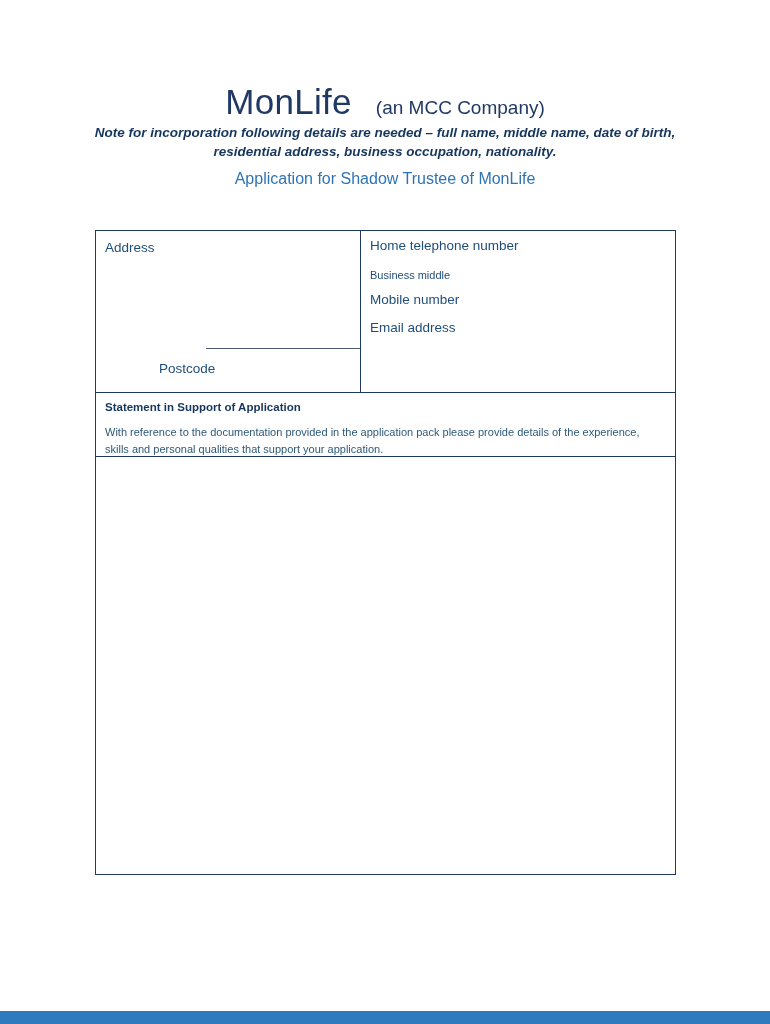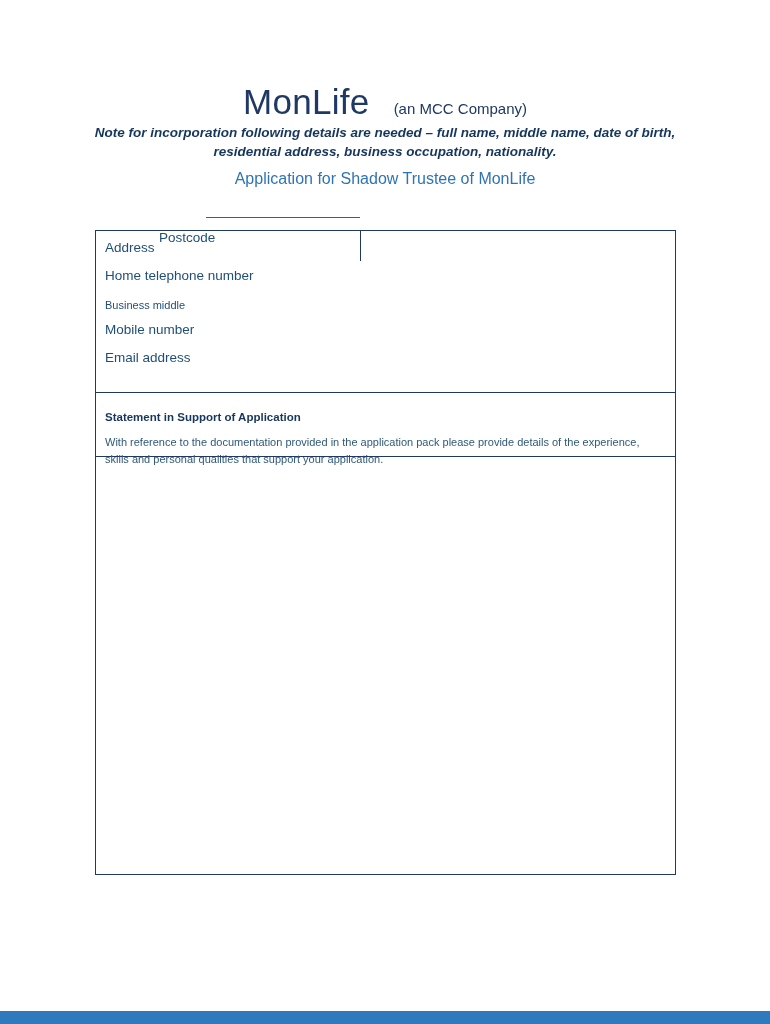--- a/index.html
+++ b/index.html
@@ -13,21 +13,21 @@
     background:#ffffff;
     overflow:hidden;
   }
 
   
   .header-title {
     position:absolute; top:82px; left:0; width:100%;
     text-align:center; color:#203864;
   }
   .title-main { font-size:35px; letter-spacing:0.3px; }
-  .title-suffix { font-size:15px; margin-left:24px; }
+  .title-suffix { font-size:19px; margin-left:24px; }
 
   .note {
     position:absolute; top:124px; left:50%;
     transform:translateX(-50%);
     width:612px; text-align:center;
     font-size:13.5px; font-weight:bold; font-style:italic;
     color:#17365d; line-height:1.38;
   }
 
   .subtitle {
@@ -39,21 +39,21 @@
   .doc-table {
     position:absolute; top:230px; left:95px;
     width:581px; height:645px;
     border:1px solid #203864;
     display:flex; flex-direction:column;
     background:#ffffff;
   }
   .row { display:flex; border-bottom:1px solid #203864; }
   .row:last-child { border-bottom:none; }
   .row-names { height:33px; }
-  .row-contact { height:162px;flex-direction:column; }
+  .row-contact { height:162px; }
   .row-statement { height:64px; display:block; padding:6px 9px; }
   .row-box { flex:1; }
 
   .cell-left {
     width:265px; border-right:1px solid #203864;
     position:relative; padding:6px 9px;
   }
   .cell-right { flex:1; padding:6px 9px; position:relative; }
 
   .label-sm { font-size:11px; color:#1f4e79; }
@@ -65,21 +65,21 @@
     position:absolute; left:110px; right:0; bottom:43px;
     border-top:1px solid #4a5a7a;
   }
 
   .home-label { width:155px; line-height:1.35; margin-bottom:14px; }
   .business-label { margin-bottom:11px; }
   .mobile-label { margin-bottom:13px; }
 
   .statement-heading {
     font-size:11.5px; font-weight:bold; color:#17365d;
-    margin-top:12px; margin-bottom:11px;
+    margin-top:2px; margin-bottom:11px;
   }
   .statement-body {
     font-size:11px; color:#2e5978; line-height:1.5;
     padding-right:4px;
   }
 
   .bottom-bar {
     position:absolute; left:0; bottom:0;
     width:100%; height:13px;
     background:#2f7abf;

